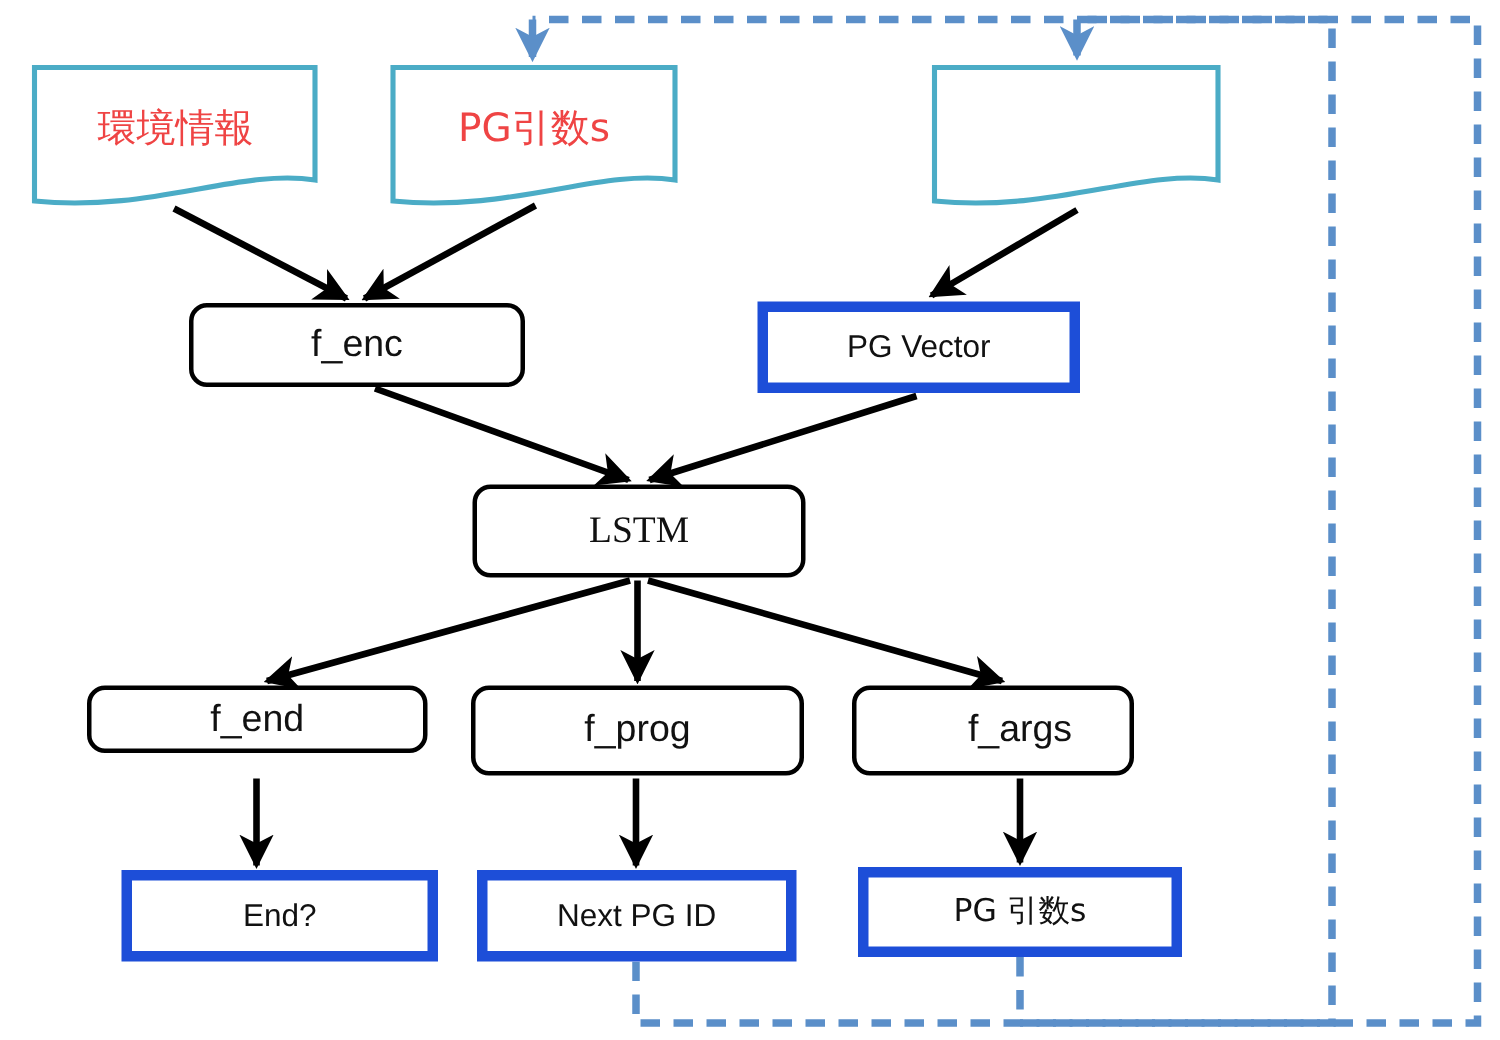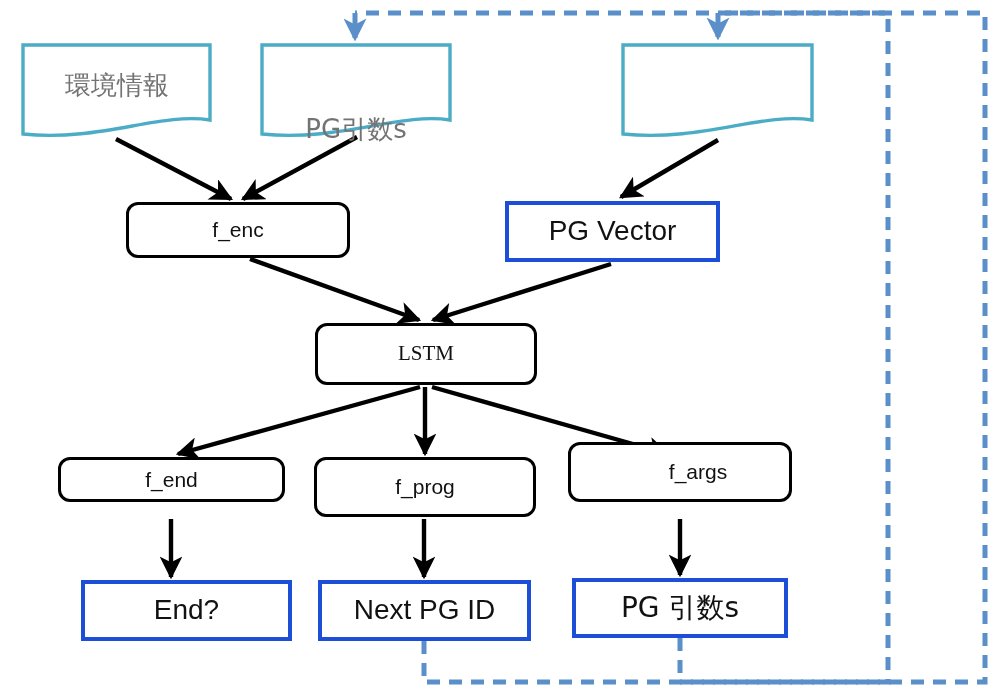--- a/index.html
+++ b/index.html
@@ -17,34 +17,34 @@
     box-sizing:border-box;
     background:#ffffff;
     color:#111111;
     text-align:center;
     line-height:1.1;
     z-index:3;
   }
   .node-proc{
     border:3px solid #000000;
     border-radius:12px;
-    font-size:21px;
+    font-size:25px;
     align-items:center;
   }
   .node-data{
-    border:4px solid #1d4ed8;
+    border:7px solid #1d4ed8;
     border-radius:0;
-    font-size:28px;
+    font-size:21px;
   }
   .doc-label{
     position:absolute;
     z-index:4;
     display:flex;align-items:center;justify-content:center;
     font-size:26px;
-    color:#737373;
+    color:#ef4444;
     text-align:right;
     pointer-events:none;
   }
   .jp{font-family:"DejaVu Sans","Liberation Sans",sans-serif;}
 </style>
 </head>
 <body>
 
 <div id="canvas">
 
@@ -88,37 +88,37 @@
     </g>
     <g stroke="#5B8FC9" stroke-width="5" fill="none" stroke-dasharray="13 9" stroke-linecap="butt">
       <path d="M 680,638 L 680,682 L 888,682 L 888,13 L 355,13"></path>
       <path d="M 355,13 L 355,38" marker-end="url(#arrowBlue)" stroke-dasharray="13 9"></path>
     </g>
   </svg>
 
   <div class="doc-label jp" style="left:23px;top:45px;width:188px;height:80px;">
     <span>環境情報</span>
   </div>
-  <div class="doc-label jp" style="left:262px;top:45px;width:188px;height:80px;margin-top:44px;">
+  <div class="doc-label jp" style="left:262px;top:45px;width:188px;height:80px;">
     <span>PG引数s</span>
   </div>
 
   <div class="node node-proc" style="left:126px;top:202px;width:224px;height:56px;">
     <span>f_enc</span>
   </div>
   <div class="node node-proc" style="left:315px;top:323px;width:222px;height:62px;font-family:Liberation Serif, serif;">
     <span>LSTM</span>
   </div>
   <div class="node node-proc" style="left:58px;top:457px;width:227px;height:45px;">
     <span>f_end</span>
   </div>
   <div class="node node-proc" style="left:314px;top:457px;width:222px;height:60px;">
     <span>f_prog</span>
   </div>
-  <div class="node node-proc" style="left:568px;top:442px;width:224px;height:60px;padding-left:36px;">
+  <div class="node node-proc" style="left:568px;top:457px;width:188px;height:60px;padding-left:36px;">
     <span>f_args</span>
   </div>
 
   <div class="node node-data" style="left:505px;top:201px;width:215px;height:61px;">
     <span>PG Vector</span>
   </div>
   <div class="node node-data" style="left:81px;top:580px;width:211px;height:61px;">
     <span>End?</span>
   </div>
   <div class="node node-data" style="left:318px;top:580px;width:213px;height:61px;">

